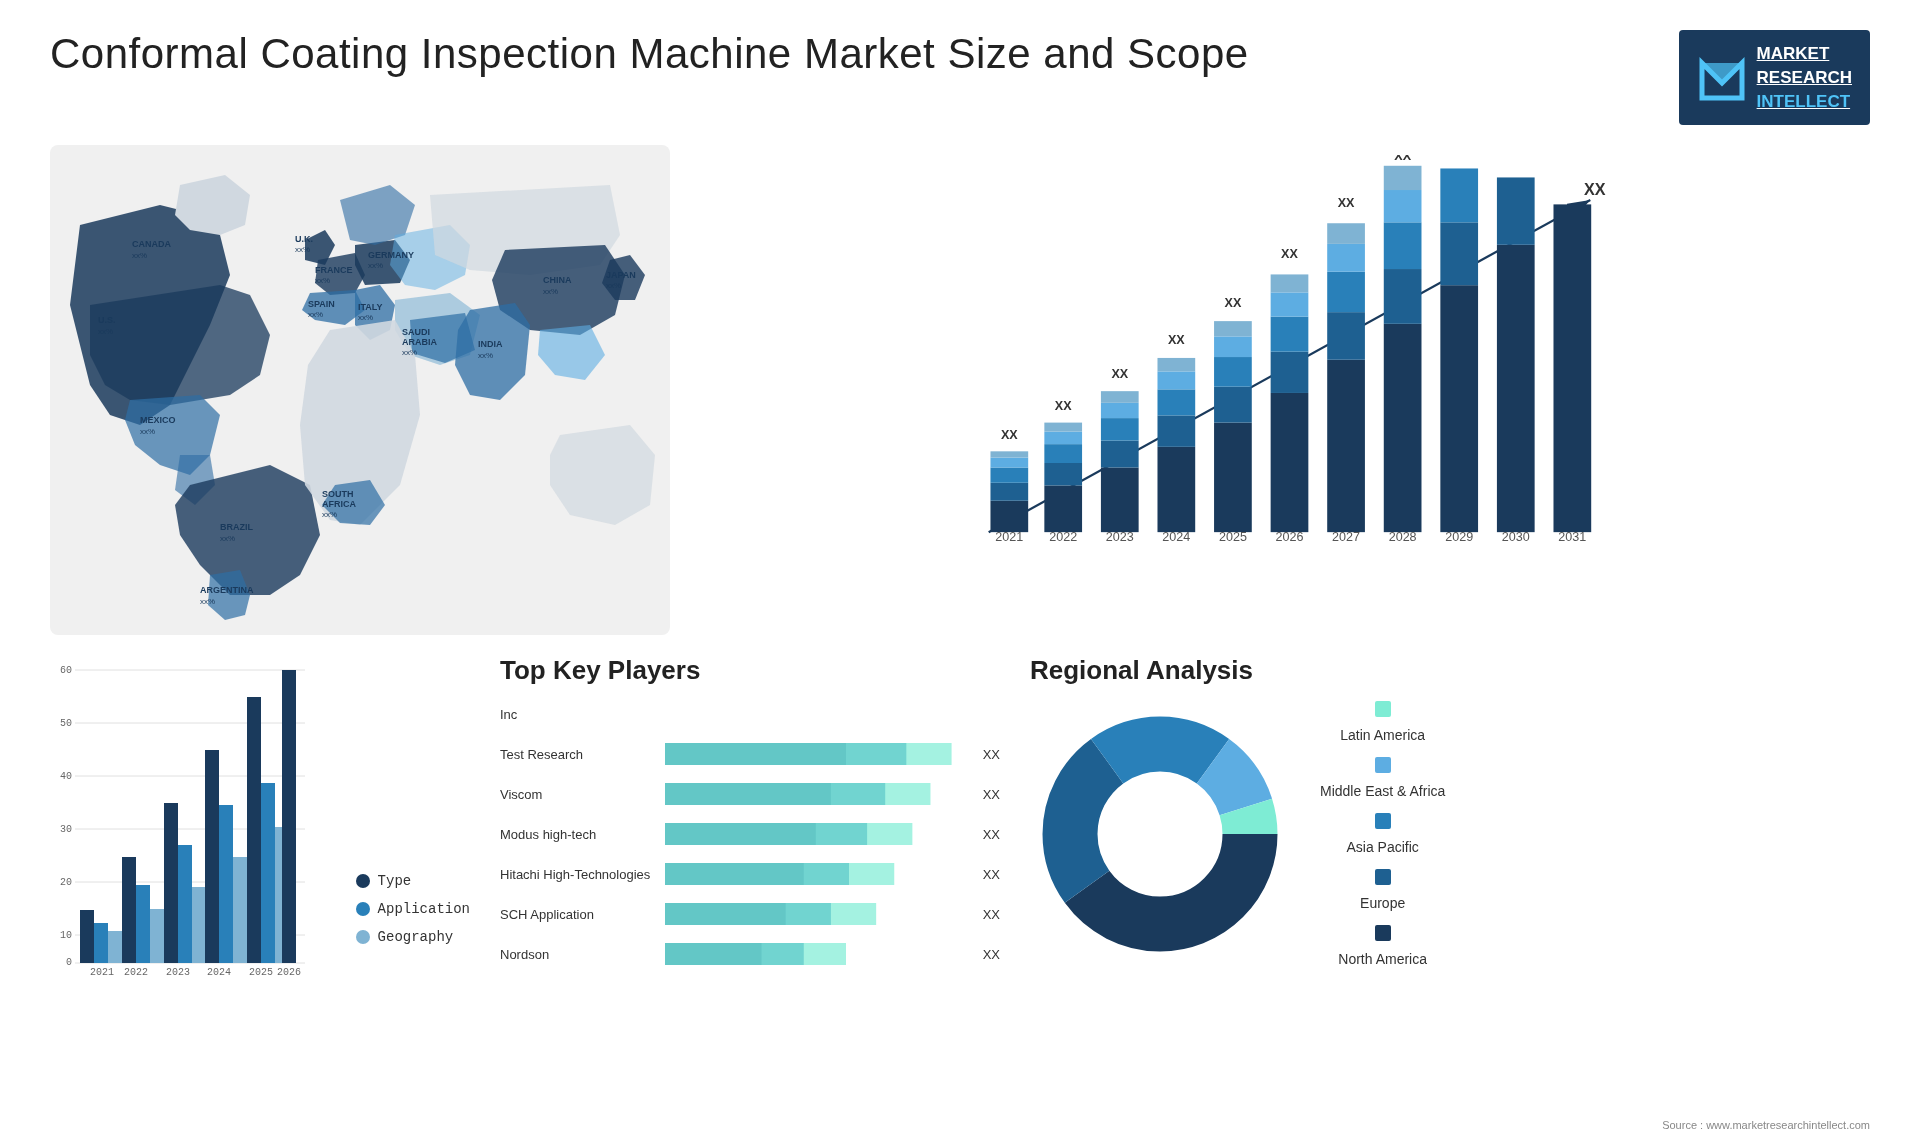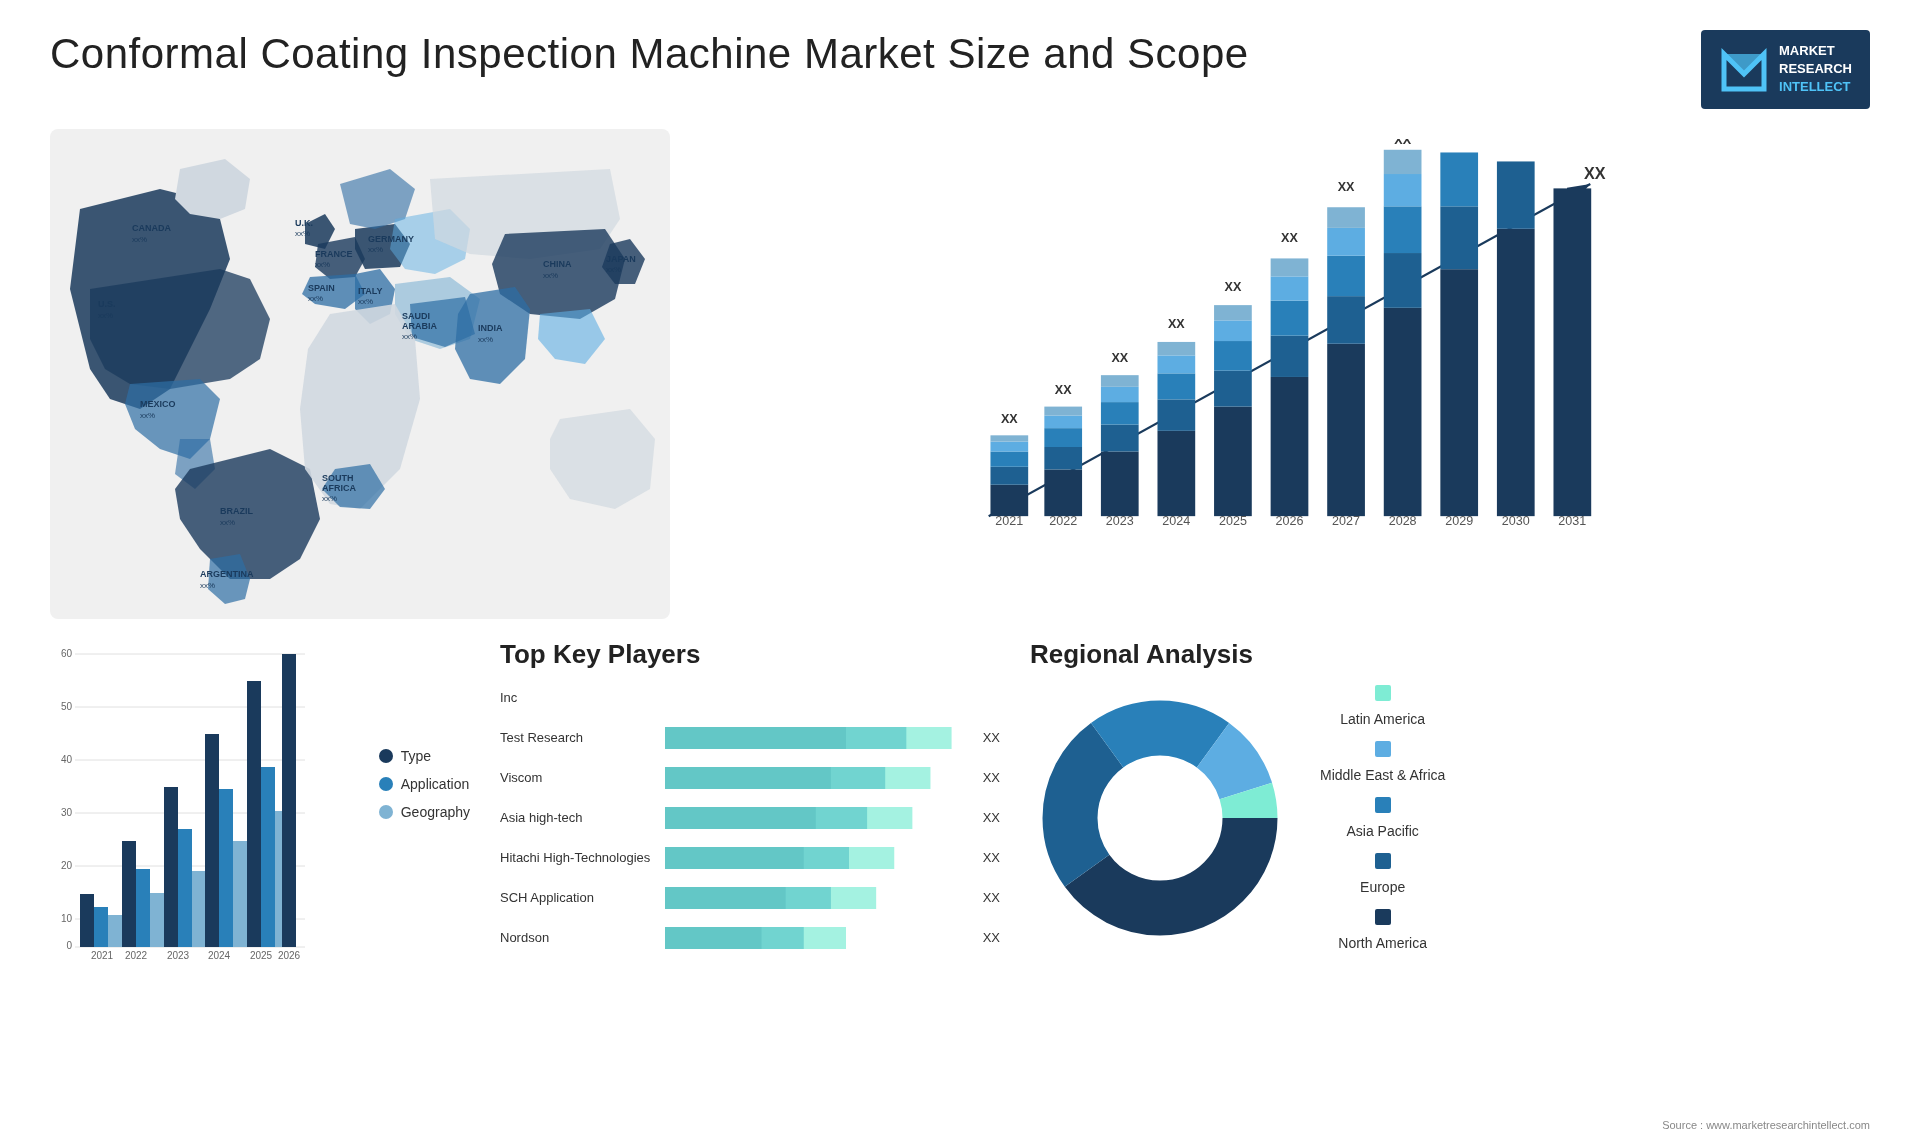--- a/index.html
+++ b/index.html
@@ -43,24 +43,25 @@
       border-radius: 4px;
     }
 
     .logo-icon {
       width: 50px;
       height: 50px;
     }
 
     .logo-text {
       color: #fff;
-      font-size: 13px;
+      font-size: 17px;
       font-weight: bold;
       line-height: 1.4;
       text-align: left;
+      text-decoration: underline;
     }
 
     .logo-text span {
       color: #4fc3f7;
     }
 
     
     .top-section {
       display: flex;
       gap: 30px;
@@ -108,22 +109,23 @@
     .section-title {
       font-size: 26px;
       font-weight: 600;
       color: #222;
       margin-bottom: 15px;
     }
 
     .seg-chart-area {
       display: flex;
       gap: 20px;
-      align-items: center;
+      align-items: flex-end;
       height: 320px;
+      font-family: Liberation Mono, monospace;
     }
 
     .seg-chart-svg-wrap {
       flex: 1;
       height: 320px;
     }
 
     .seg-legend {
       display: flex;
       flex-direction: column;
@@ -560,21 +562,21 @@
             <svg width="100%" height="26">
               <rect x="0" y="2" width="55%" height="22" fill="#1a3a5c"></rect>
               <rect x="0" y="2" width="73%" height="22" fill="#2980b9" opacity="0.8"></rect>
               <rect x="0" y="2" width="88%" height="22" fill="#7eecd4" opacity="0.7"></rect>
             </svg>
           </div>
           <span class="player-value">XX</span>
         </div>
 
         <div class="player-row">
-          <span class="player-name">Asia high-tech</span>
+          <span class="player-name">Modus high-tech</span>
           <div class="player-bar-wrap">
             <svg width="100%" height="26">
               <rect x="0" y="2" width="50%" height="22" fill="#1a3a5c"></rect>
               <rect x="0" y="2" width="67%" height="22" fill="#2980b9" opacity="0.8"></rect>
               <rect x="0" y="2" width="82%" height="22" fill="#7eecd4" opacity="0.7"></rect>
             </svg>
           </div>
           <span class="player-value">XX</span>
         </div>
 

